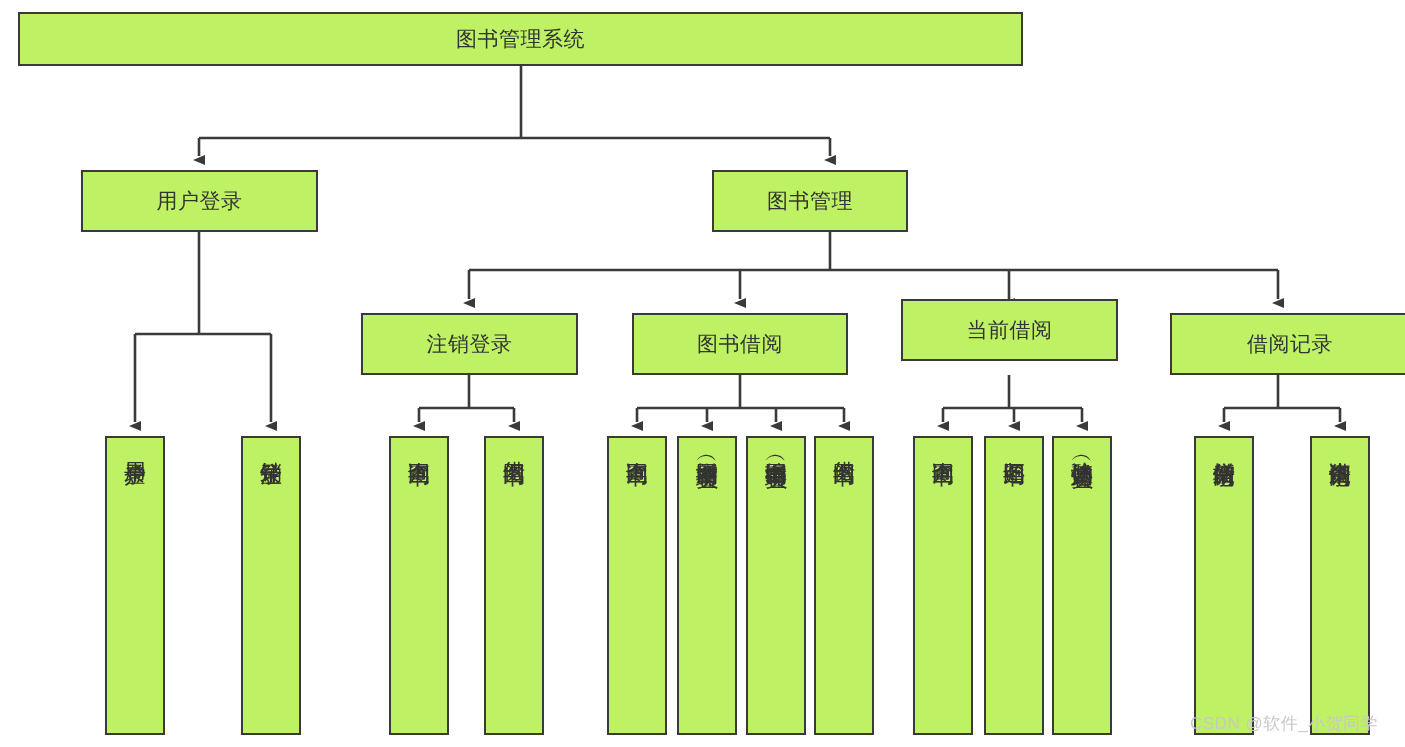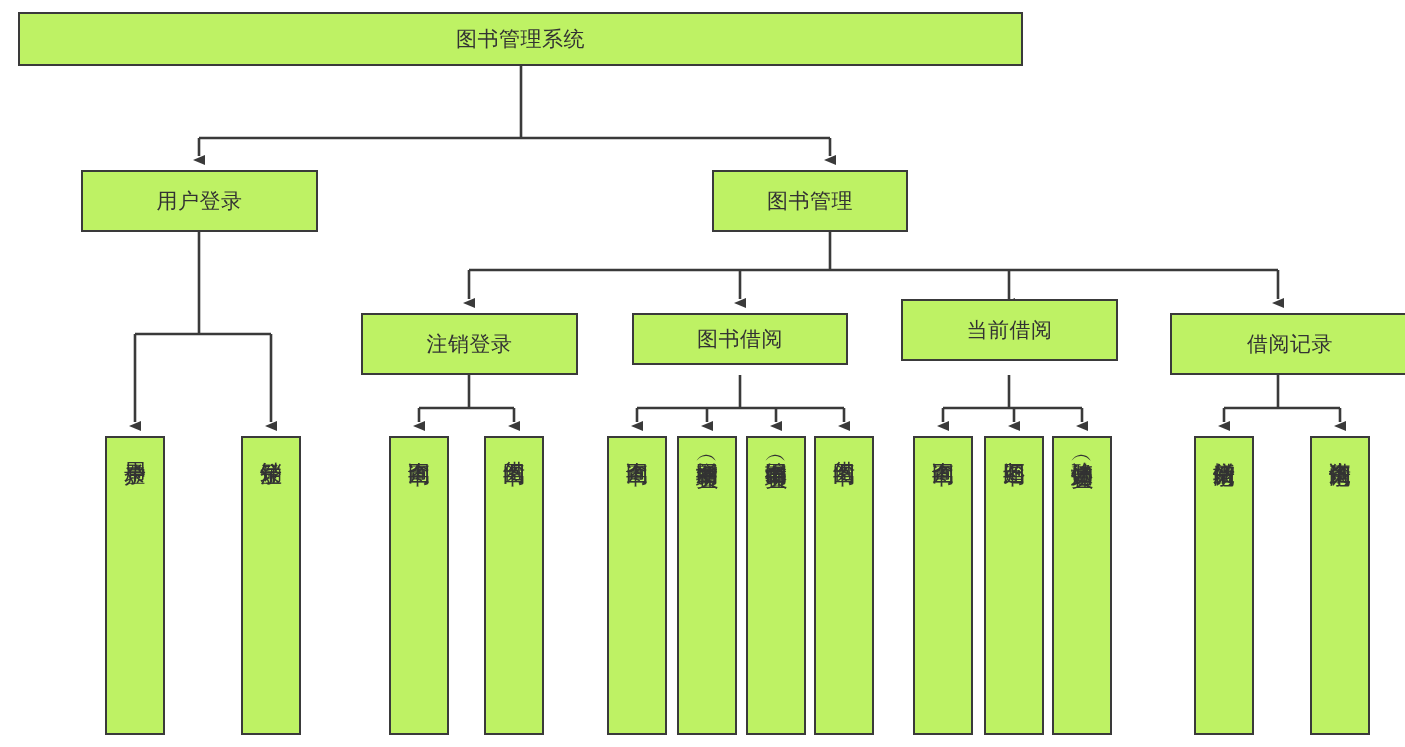--- a/index.html
+++ b/index.html
@@ -121,21 +121,21 @@
       </div>
       <div class="node horizontal" style="left: 81px; top: 170px; width: 237px; height: 62px;">
         <span class="label">用户登录</span>
       </div>
       <div class="node horizontal" style="left: 712px; top: 170px; width: 196px; height: 62px;">
         <span class="label">图书管理</span>
       </div>
       <div class="node horizontal" style="left: 361px; top: 313px; width: 217px; height: 62px;">
         <span class="label">注销登录</span>
       </div>
-      <div class="node horizontal" style="left: 632px; top: 313px; width: 216px; height: 52px;">
+      <div class="node horizontal" style="left: 632px; top: 313px; width: 216px; height: 62px;">
         <span class="label">图书借阅</span>
       </div>
       <div class="node horizontal" style="left: 901px; top: 299px; width: 217px; height: 62px;">
         <span class="label">当前借阅</span>
       </div>
       <div class="node horizontal" style="left: 1170px; top: 313px; width: 240px; height: 62px;">
         <span class="label">借阅记录</span>
       </div>
       <div class="node vertical" style="left: 105px; top: 436px; width: 60px; height: 299px;">
         <span class="label">用户登录</span>
@@ -171,13 +171,14 @@
         <span class="label">确认归还（管理员）</span>
       </div>
       <div class="node vertical" style="left: 1194px; top: 436px; width: 60px; height: 299px;">
         <span class="label">新增借阅记录</span>
       </div>
       <div class="node vertical" style="left: 1310px; top: 436px; width: 60px; height: 299px;">
         <span class="label">查询借阅记录</span>
       </div>
     </div>
 
+  <div id="watermark">CSDN @软件_小贺同学</div>
 </div>
 
 </body></html>

